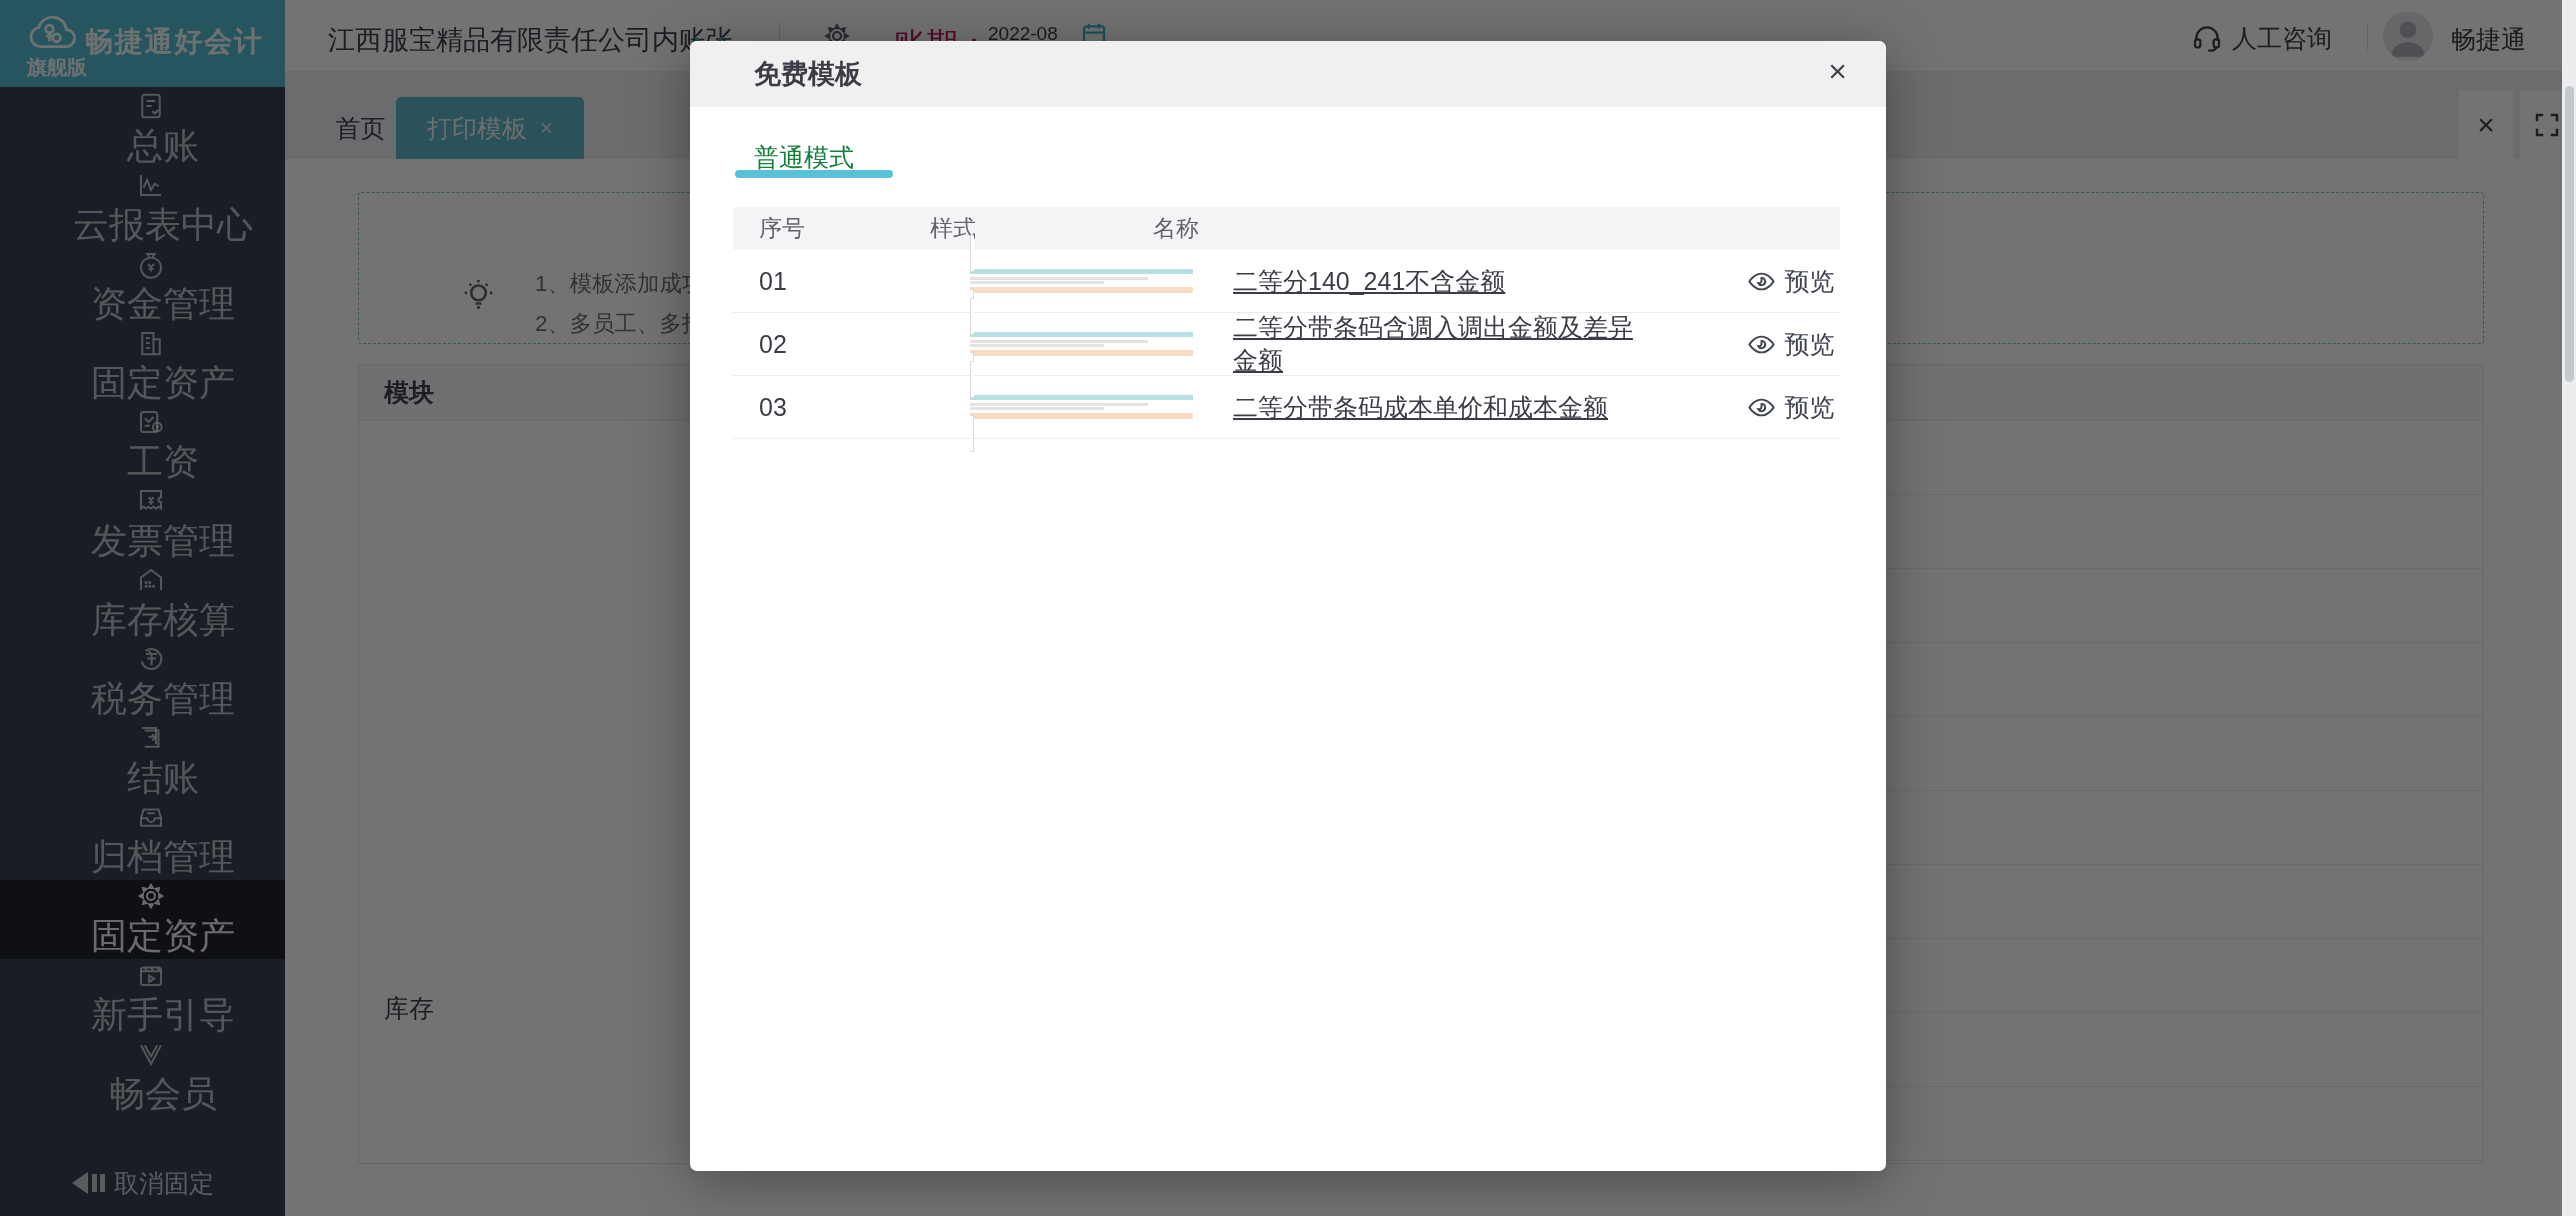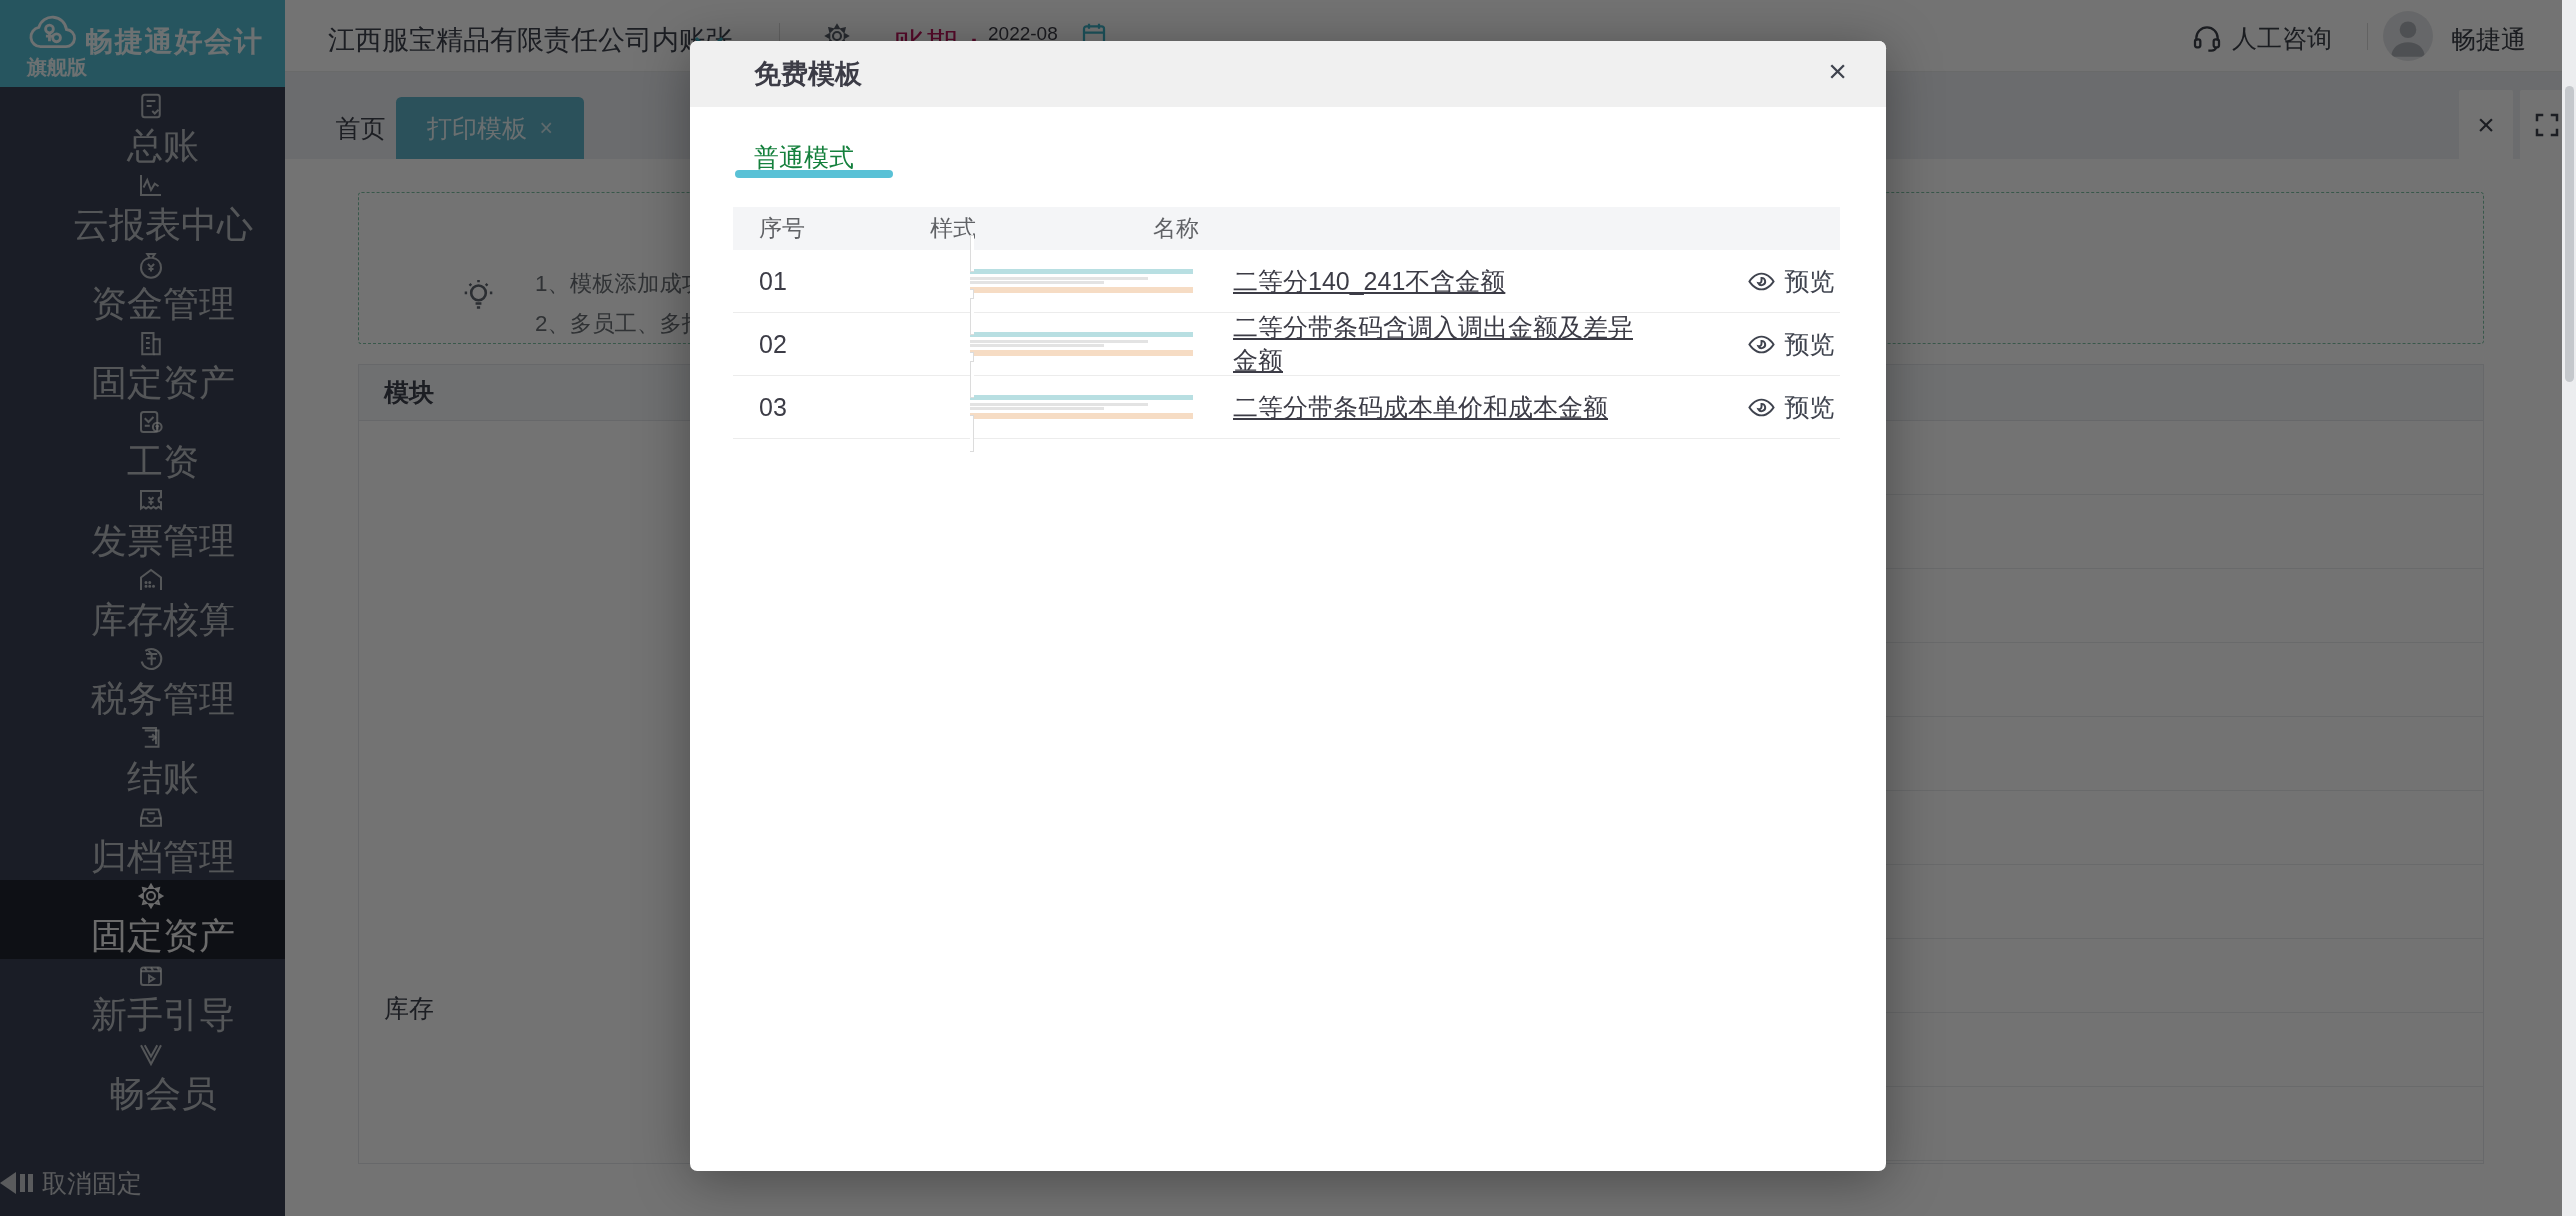--- a/index.html
+++ b/index.html
@@ -10,21 +10,21 @@
   
   .sidebar{left:0;top:0;width:285px;height:1216px;background:#3a4254;z-index:10;}
   .logo-block{position:absolute;left:0;top:0;width:285px;height:87px;background:#55bdd2;color:rgba(255,255,255,.92);}
   .logo-title{position:absolute;left:85px;top:23px;font-size:28px;font-weight:bold;letter-spacing:1.8px;}
   .logo-sub{position:absolute;left:27px;top:54px;font-size:20px;font-weight:bold;}
   .cloud{position:absolute;left:28px;top:13.4px;}
   .menu{position:absolute;left:0;top:90px;width:285px;}
   .mitem{position:relative;height:79px;display:flex;align-items:center;padding-left:41px;color:rgba(255,255,255,.66);font-size:36px;cursor:pointer;flex-direction:column;}
   .mitem .ic{width:32px;height:32px;margin-right:25px;flex:0 0 32px;display:flex;align-items:center;justify-content:center;}
   .mitem.active{background:#20242f;color:rgba(255,255,255,.92);}
-  .unpin{position:absolute;left:0;top:1150px;width:286px;height:66px;display:flex;align-items:center;justify-content:flex-start;color:rgba(255,255,255,.72);font-size:25px;cursor:pointer;}
+  .unpin{position:absolute;left:0;top:1150px;width:286px;height:66px;display:flex;align-items:center;justify-content:center;color:rgba(255,255,255,.72);font-size:25px;cursor:pointer;}
   .unpin .tri{width:0;height:0;border-top:11.6px solid transparent;border-bottom:11.6px solid transparent;border-right:16px solid rgba(255,255,255,.72);margin-right:3.6px;}
   .unpin .bars{display:inline-block;width:5.4px;height:18px;background:rgba(255,255,255,.72);margin-right:2.7px;}
 
   
   .topbar{left:285px;top:0;width:2291px;height:72px;background:#fff;border-bottom:0.9px solid #e9eaec;z-index:5;}
   .company{position:absolute;left:43px;top:21.5px;font-size:27px;color:#3f434e;}
   .chev{position:absolute;left:414px;top:29px;width:20px;height:20px;border-left:3.6px solid #3fb3c8;border-bottom:3.6px solid #3fb3c8;transform:rotate(-45deg);}
   .tdiv{position:absolute;left:494px;top:23px;width:0.9px;height:27px;background:#d9d9d9;}
   .gear-top{position:absolute;left:536px;top:20px;color:#5a616b;}
   .period-label{position:absolute;left:609px;top:23px;font-size:32px;color:#be185d;}

